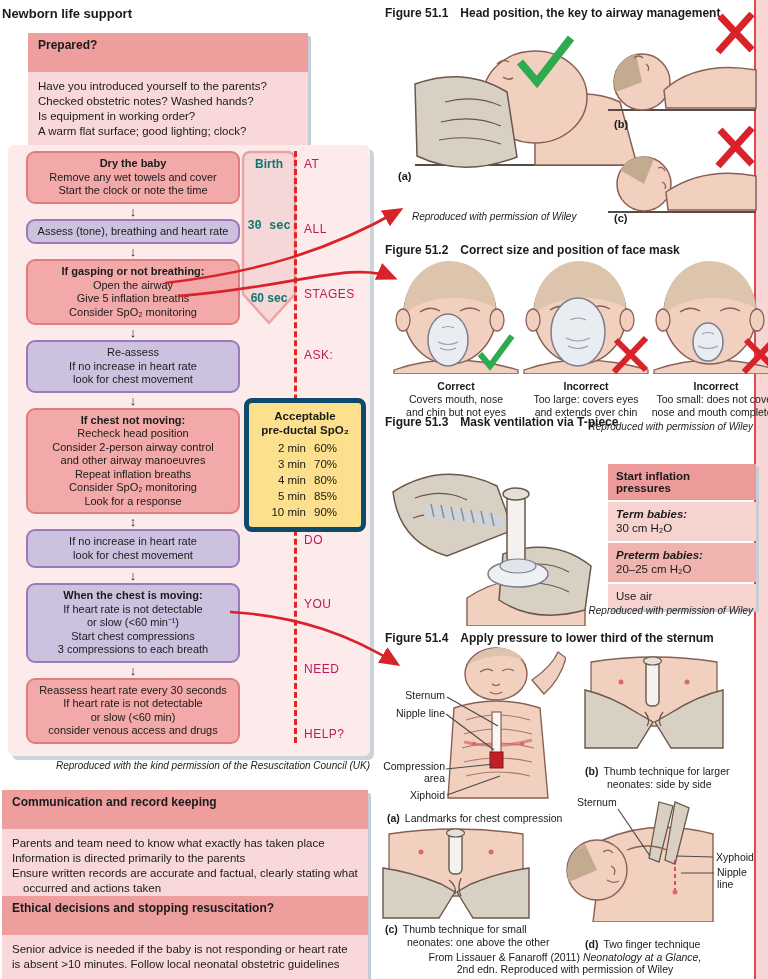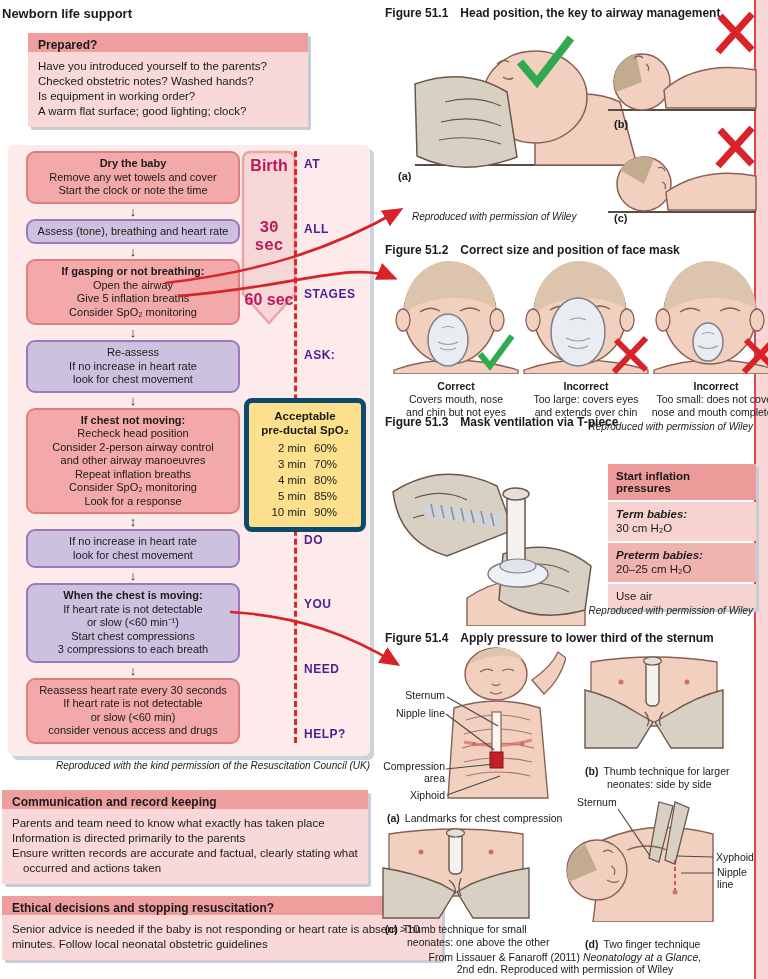--- a/index.html
+++ b/index.html
@@ -10,36 +10,36 @@
   
   .edge-strip{position:absolute;top:0;right:0;width:12px;height:979px;background:#f8d6d6;border-left:2px solid #e0474f;}
 
   
   .page-title{font-size:13px;font-weight:bold;}
   .fig-title{font-size:12px;font-weight:bold;white-space:nowrap;}
   .fig-title .fignum{margin-right:12px;}
 
   
   .secbox{box-shadow:3px 3px 0 #c5ced8;border-radius:2px;}
-  .sec-header{background:#ef9e9e;font-weight:bold;font-size:12px;padding:5px 10px 0 10px;}
+  .sec-header{background:#ef9e9e;font-weight:bold;font-size:12px;padding:5px 10px 20px 10px;}
   .sec-body{background:#f8d8d8;font-size:11.5px;line-height:15px;padding:7px 10px 8px 10px;}
   .bullet{padding-left:11px;text-indent:-11px;}
 
   
   .panel{background:#fdeaea;border-radius:6px;box-shadow:4px 4px 0 #c9d4dc;}
   .fc-col{position:absolute;left:18px;top:6px;width:214px;display:flex;flex-direction:column;align-items:stretch;}
   .fcbox{border-radius:9px;padding:4px 6px;text-align:center;font-size:11px;line-height:13.5px;}
   .fcbox.pink{background:#f3a9a9;border:2px solid #dd7f7f;}
   .fcbox.purple{background:#cdc1e0;border:2px solid #9a7ab9;}
   .fc-title{font-weight:bold;}
   .fc-arrow{text-align:center;font-size:13px;line-height:15px;height:15px;color:#222;}
 
-  .banner-text{position:absolute;width:100%;text-align:center;font-weight:bold;color:#be185d;font-size:16px;}
+  .banner-text{position:absolute;width:100%;text-align:center;font-weight:bold;color:#0f766e;font-size:12px;}
   .dashline{position:absolute;border-left:3px dashed #e02525;}
-  .askword{position:absolute;font-weight:bold;color:#4c1d95;font-size:12px;letter-spacing:.5px;}
+  .askword{position:absolute;font-weight:normal;color:#be185d;font-size:12px;letter-spacing:.5px;}
 
   .spo2{position:absolute;background:#fce08d;border:5px solid #0c4a6e;border-radius:8px;text-align:center;}
   .spo2 .t{font-weight:bold;font-size:11.5px;line-height:14px;}
   .spo2 .row{display:flex;justify-content:center;gap:8px;font-size:11.5px;line-height:16px;}
   .spo2 .c1{width:44px;text-align:right;}
   .spo2 .c2{width:34px;text-align:left;}
 
   .attrib{font-style:italic;font-size:10px;color:#222;}
 
   
@@ -193,21 +193,21 @@
 
   <div class="abs secbox" style="left:2px;top:790px;width:366px;">
     <div class="sec-header">Communication and record keeping</div>
     <div class="sec-body">
       <div class="bullet">Parents and team need to know what exactly has taken place</div>
       <div class="bullet">Information is directed primarily to the parents</div>
       <div class="bullet">Ensure written records are accurate and factual, clearly stating what occurred and actions taken</div>
     </div>
   </div>
 
-  <div class="abs secbox" style="left:2px;top:896px;width:440px;">
+  <div class="abs secbox" style="left:2px;top:896px;width:366px;">
     <div class="sec-header">Ethical decisions and stopping resuscitation?</div>
     <div class="sec-body">Senior advice is needed if the baby is not responding or heart rate is absent &gt;10 minutes. Follow local neonatal obstetric guidelines</div>
   </div>
 
   <div class="abs fig-title" style="left:385px;top:6px;">
     <span class="fignum">Figure 51.1</span><span>Head position, the key to airway management</span>
   </div>
 
   <svg class="abs" style="left:385px;top:22px;" width="265" height="148" viewBox="0 0 265 148">
     <line x1="30" y1="143" x2="248" y2="143" stroke="#5a4a44" stroke-width="2"></line>

